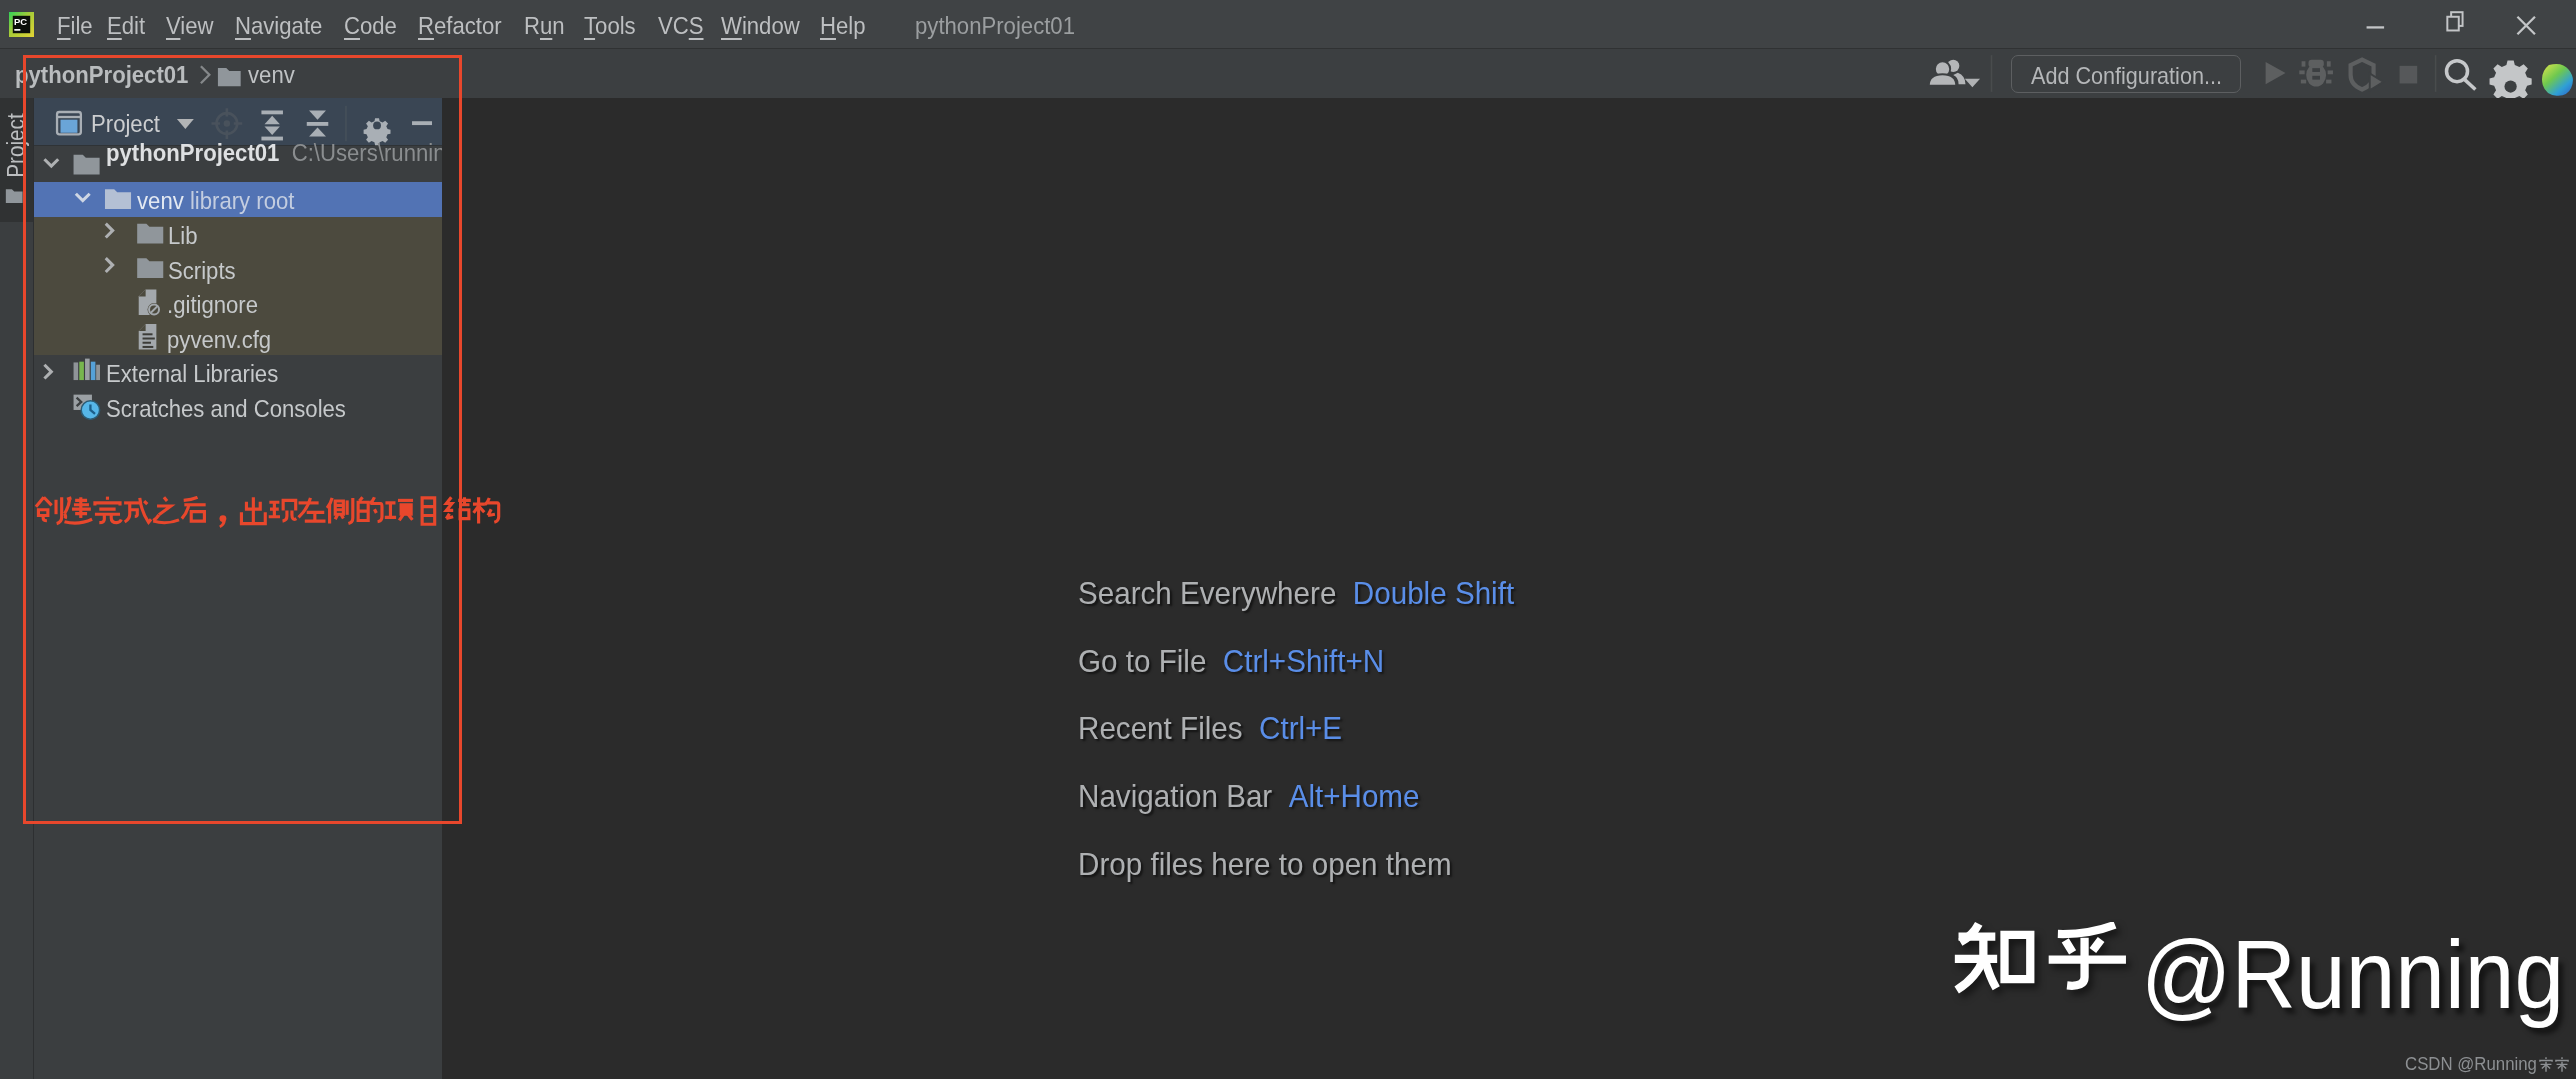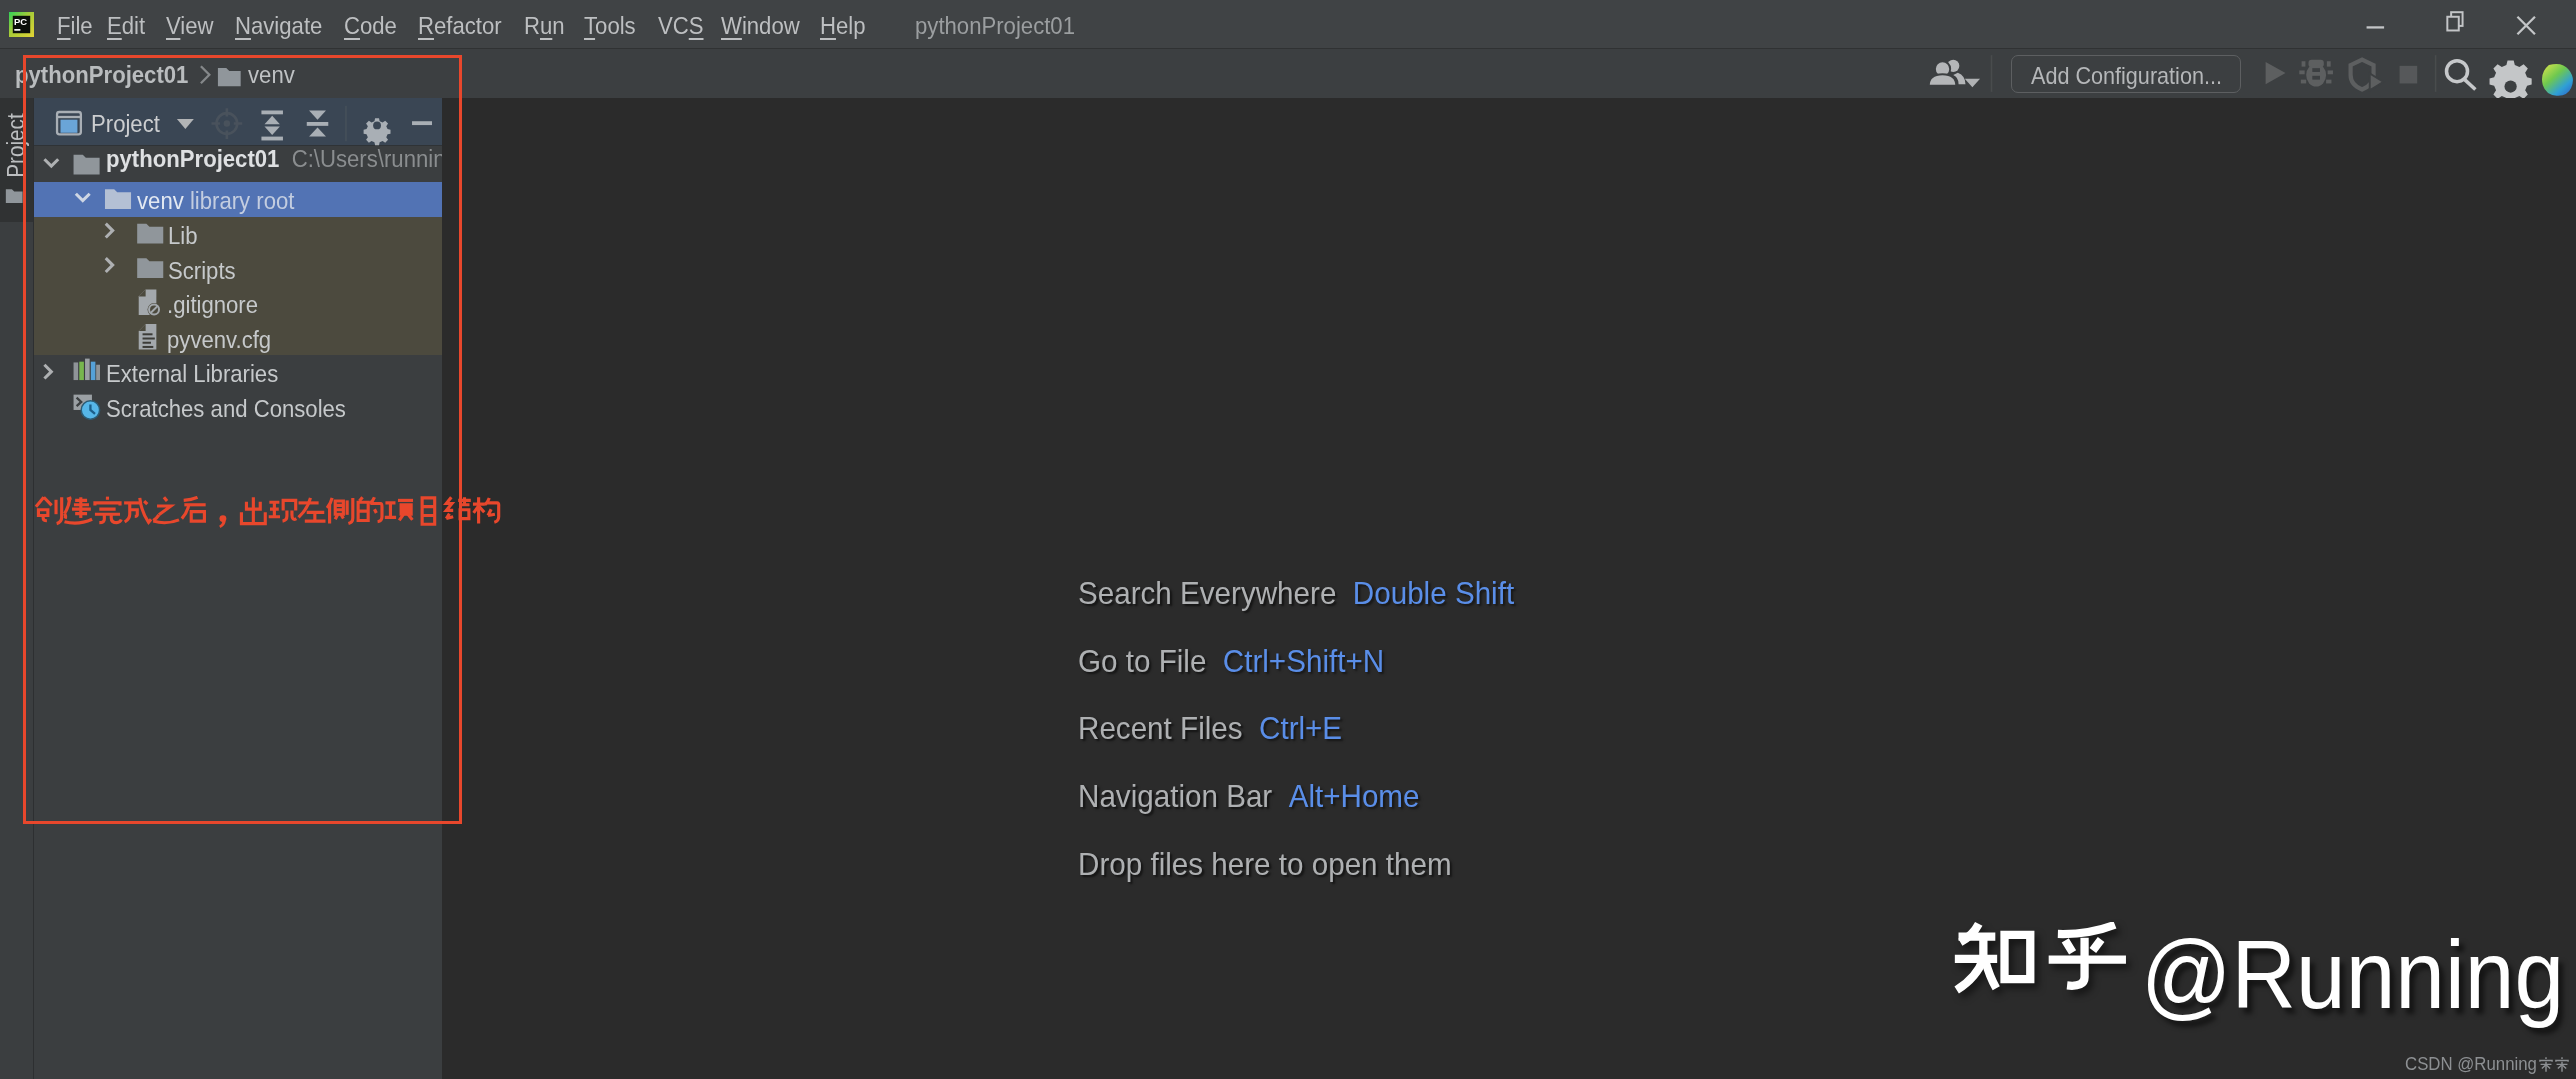--- a/index.html
+++ b/index.html
@@ -227,21 +227,21 @@
     </g>
 
     <g>
       <rect x="51" y="323" width="24" height="20" fill="#9ba0a4"></rect>
       <path d="M55 327 L61 332.5 L55 338" stroke="#3c3f41" stroke-width="3" fill="none"></path>
       <circle cx="73" cy="343" r="12" fill="#56b6e8" stroke="#2b5b74" stroke-width="2"></circle>
       <path d="M73 336 V343 L79 348" stroke="#1c5f8a" stroke-width="3" fill="none"></path>
     </g>
   </svg>
 
-  <div class="abs" style="left:34px;top:140px;width:408px;height:35px;overflow:hidden">
+  <div class="abs" style="left:34px;top:134px;width:408px;height:35px;overflow:hidden">
       <span class="rtext" style="left:72px;top:5.4px;color:#dee0e2;font-weight:bold">pythonProject01&nbsp;&nbsp;<span style="font-weight:normal;color:#8a8d8f">C:\Users\runnin</span></span>
     </div>
   <span class="rtext" style="left:137px;top:187px;color:#e3e9f2">venv&nbsp;<span style="color:#c3cde0">library root</span></span>
   <span class="rtext" style="left:168px;top:222px">Lib</span>
   <span class="rtext" style="left:168px;top:257px">Scripts</span>
   <span class="rtext" style="left:167px;top:291px">.gitignore</span>
   <span class="rtext" style="left:167px;top:326px">pyvenv.cfg</span>
   <span class="rtext" style="left:106px;top:360px">External Libraries</span>
   <span class="rtext" style="left:106px;top:395px">Scratches and Consoles</span>
 

